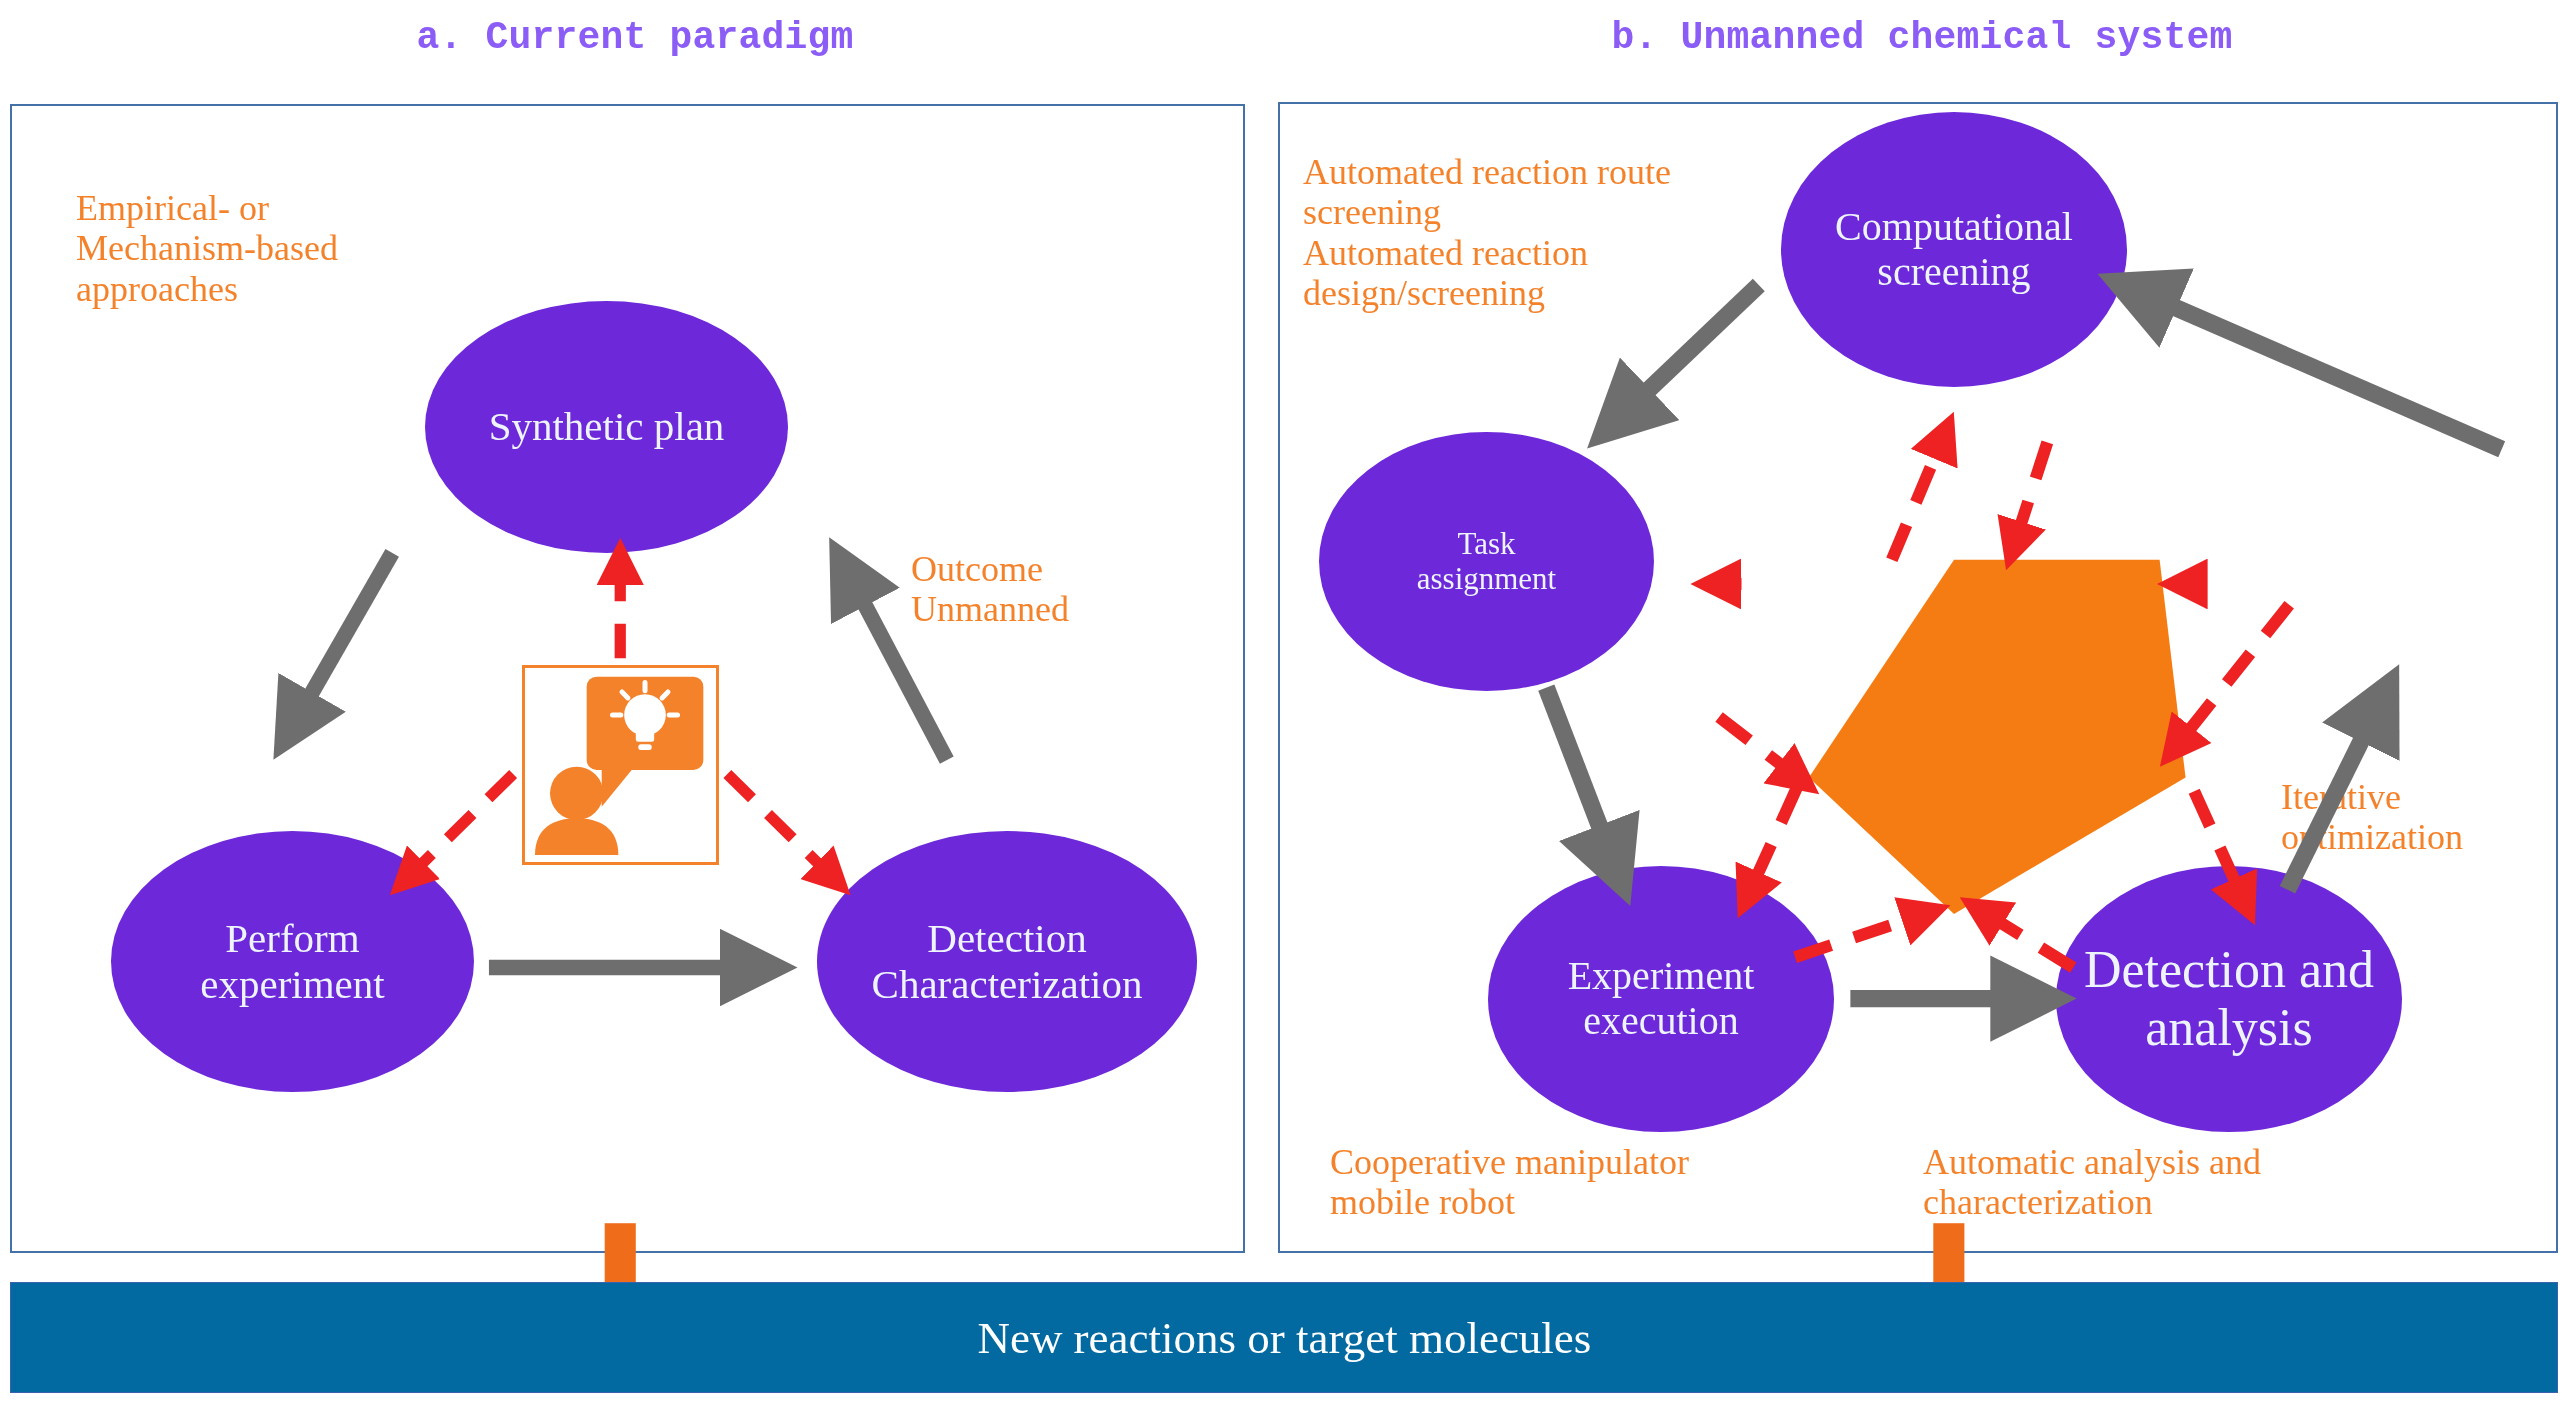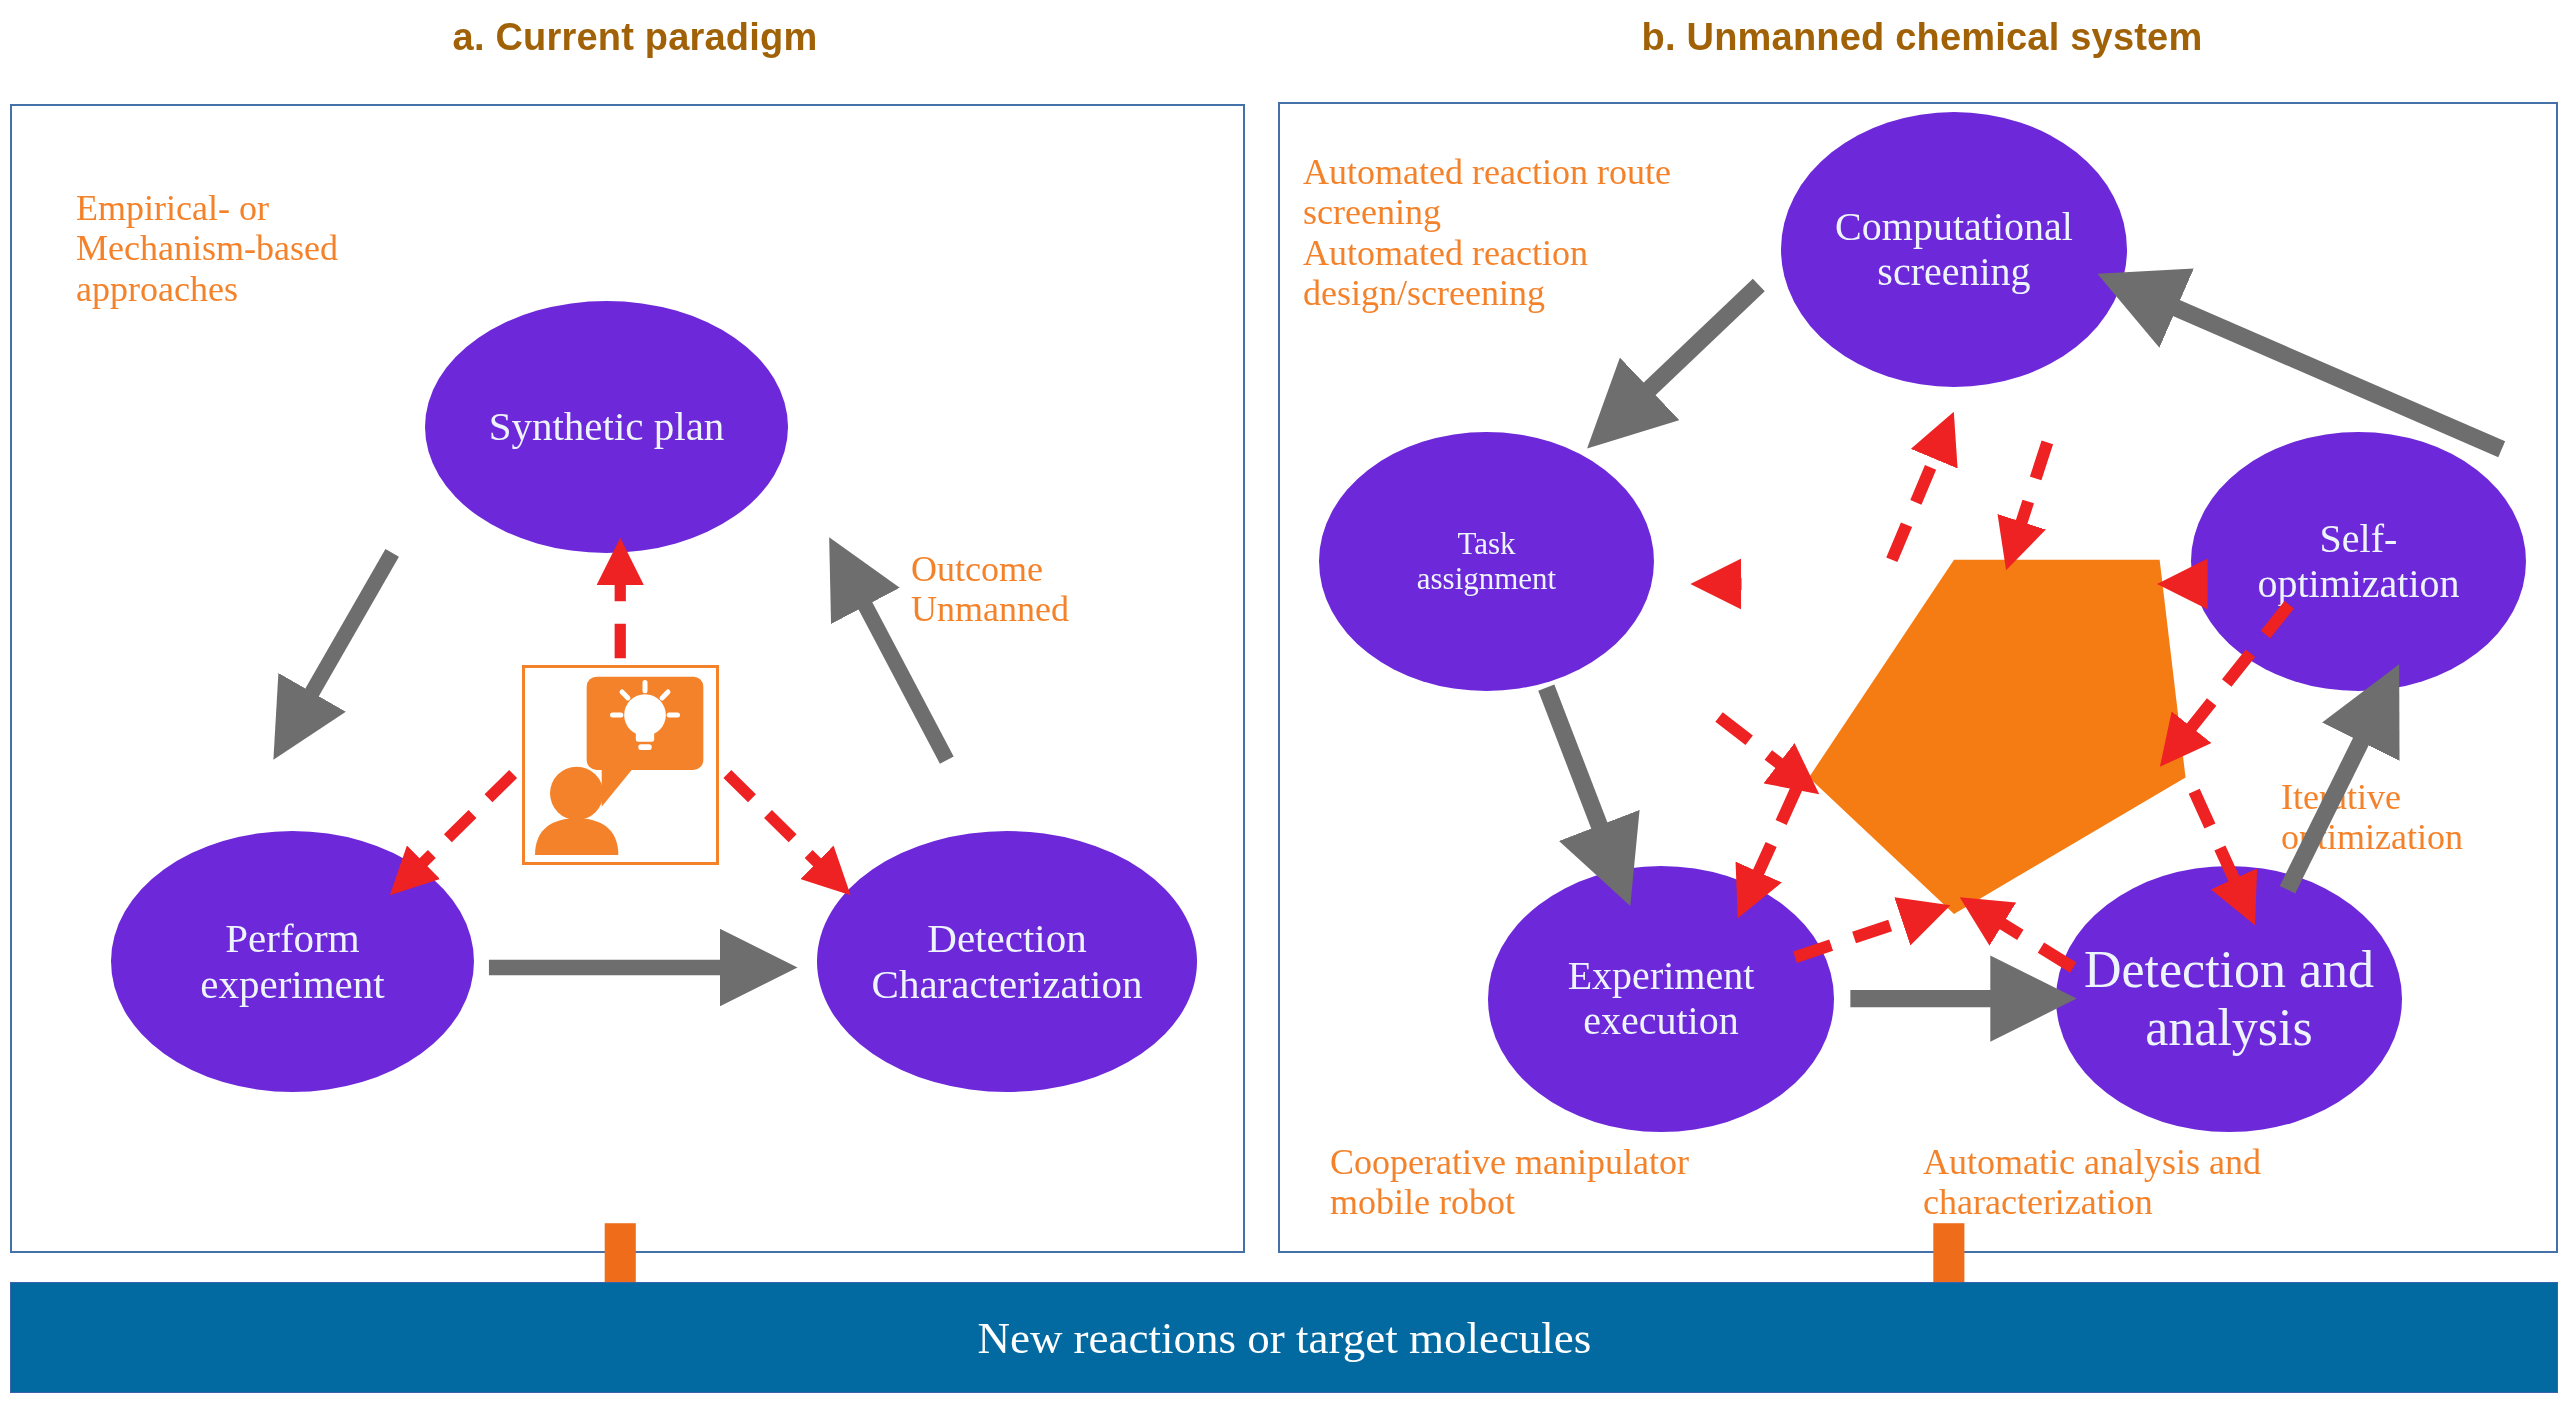--- a/index.html
+++ b/index.html
@@ -1,20 +1,20 @@
 <!DOCTYPE html>
 <html style="font-size:14px"><head>
 <meta charset="utf-8">
 <style>
   html,body{margin:0;padding:0;background:#ffffff;}
   body{width:2576px;height:1415px;position:relative;font-family:"Liberation Serif",serif;}
   .stage{position:absolute;left:0;top:0;width:2576px;height:1415px;overflow:hidden;background:#fff;}
 
-  .panel-title{position:absolute;font-family:Liberation Sans, sans-serif;font-weight:bold;
-    font-size:38px;color:#a16207;text-align:center;letter-spacing:0.2px;white-space:nowrap;}
+  .panel-title{position:absolute;font-family:Liberation Mono, monospace;font-weight:bold;
+    font-size:38px;color:#8b5cf6;text-align:center;letter-spacing:0.2px;white-space:nowrap;}
   #title-a{left:0;top:15.5px;width:1270px;}
   #title-b{left:1270px;top:15.5px;width:1304px;}
 
   .panel{position:absolute;background:#ffffff;border:2.6px solid #4472a8;box-sizing:border-box;}
   #panel-a{left:10.4px;top:104px;width:1235px;height:1149px;}
   #panel-b{left:1278px;top:102px;width:1280px;height:1151px;}
 
   .ellipse{position:absolute;background:#6d28d9;border-radius:50%;
     display:flex;align-items:center;justify-content:center;text-align:center;
     color:#eef4fb;font-family:"Liberation Serif",serif;line-height:1.12;box-sizing:border-box;}
@@ -96,22 +96,20 @@
 
   <div class="note" style="left: 1923px; top: 1142px; width: 553px; white-space: pre-line;">Automatic analysis and
 characterization</div>
 
   <div class="ellipse" style="left:1781px;top:112px;width:346px;height:275px;font-size:40px;white-space:pre-line;">Computational
 screening</div>
 
   <div class="ellipse" style="left:1319px;top:432px;width:335px;height:259px;font-size:31px;white-space:pre-line;">Task
 assignment</div>
 
-  <div class="ellipse" style="left:2191px;top:432px;width:335px;height:259px;font-size:40px;white-space:pre-line;">Self-
-optimization</div>
 
   <div class="ellipse" style="left:1488px;top:866px;width:346px;height:266px;font-size:40px;white-space:pre-line;">Experiment
 execution</div>
 
   <div class="ellipse" style="left:2056px;top:866px;width:346px;height:266px;font-size:52px;white-space:pre-line;">Detection and
 analysis</div>
 
   <svg class="overlay" viewBox="0 0 2982 1638" width="2576" height="1415">
     <defs>
       <marker id="grayhead" markerWidth="5" markerHeight="5" refX="2.6" refY="2.5" orient="auto">

